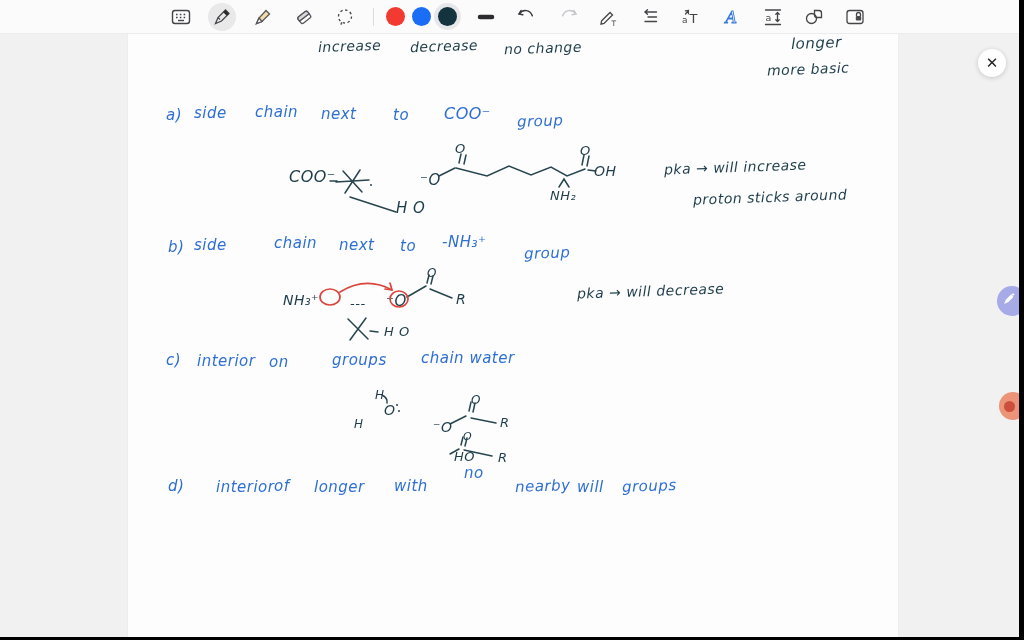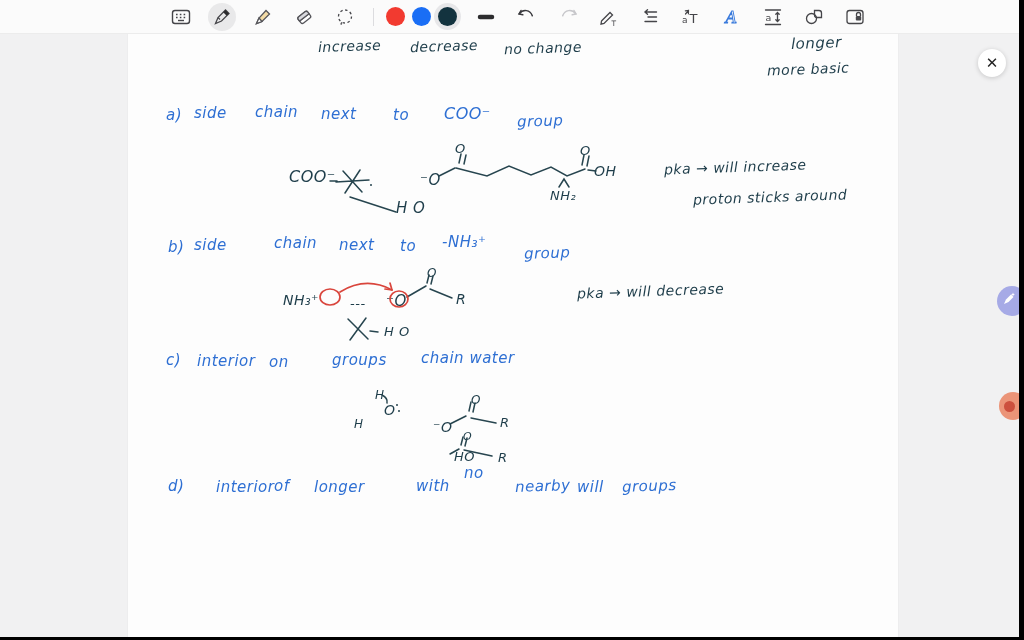--- a/index.html
+++ b/index.html
@@ -258,21 +258,21 @@
   <span class="ink dark sz12" style="left:471px;top:393px">O</span>
   <span class="ink dark sz13" style="left:500px;top:415px">R</span>
   <span class="ink dark sz13" style="left:454px;top:449px">HO</span>
   <span class="ink dark sz11" style="left:463px;top:430px">O</span>
   <span class="ink dark sz13" style="left:498px;top:450px">R</span>
 
   <span class="ink blue" style="left:168px;top:477px">d)</span>
   <span class="ink blue" style="left:216px;top:478px">interior</span>
   <span class="ink blue" style="left:274px;top:477px">of</span>
   <span class="ink blue" style="left:314px;top:478px">longer</span>
-  <span class="ink blue" style="left:416px;top:477px">with</span>
+  <span class="ink blue" style="left:394px;top:477px">with</span>
   <span class="ink blue" style="left:464px;top:464px">no</span>
   <span class="ink blue tilt" style="left:515px;top:477px">nearby</span>
   <span class="ink blue" style="left:577px;top:478px">will</span>
   <span class="ink blue tilt" style="left:622px;top:477px">groups</span>
 
   <svg class="strokes" width="1024" height="640" viewBox="0 0 1024 640">
 
     <g stroke="#27454f" fill="none" stroke-width="1.5" stroke-linecap="round">
 
       <path d="M330 181 L337 181 M343 171 L362 192 M360 170 L345 193 M336 182 L369 180"></path>

